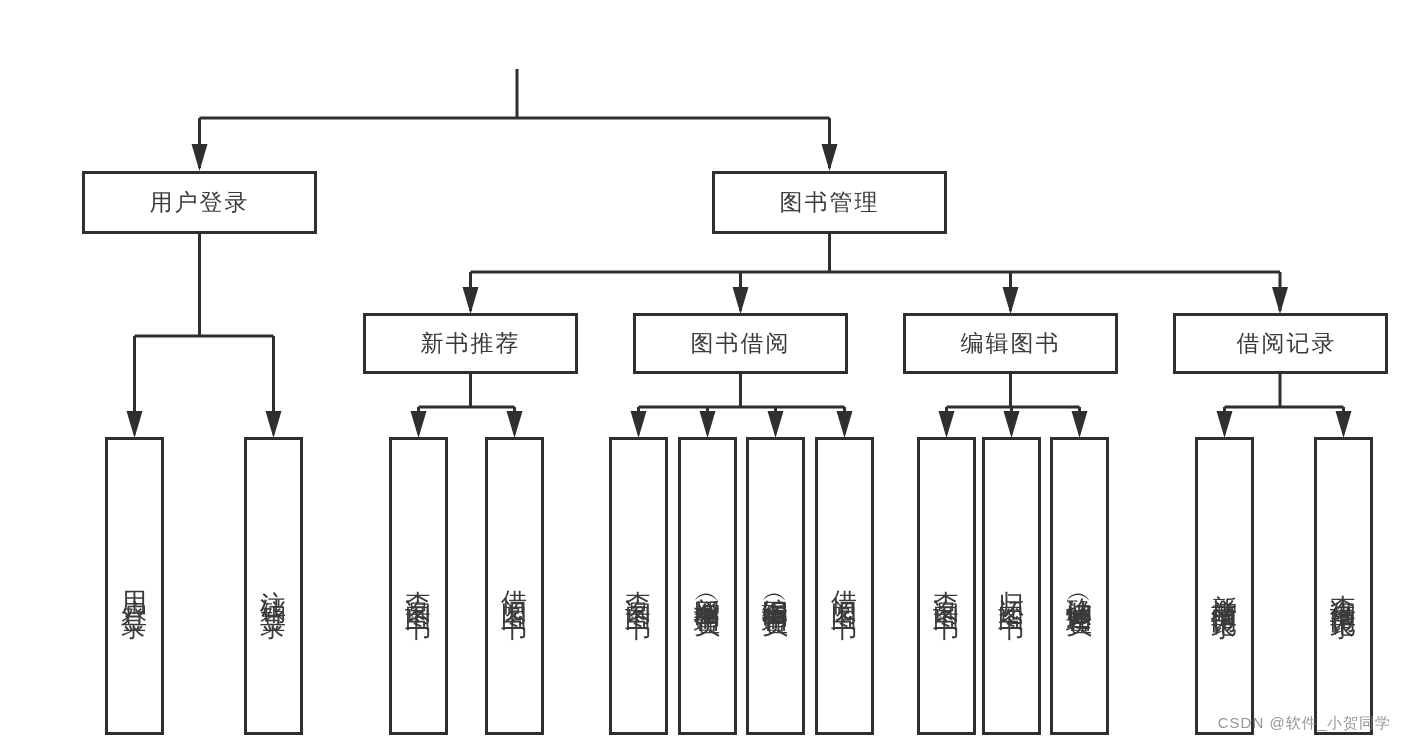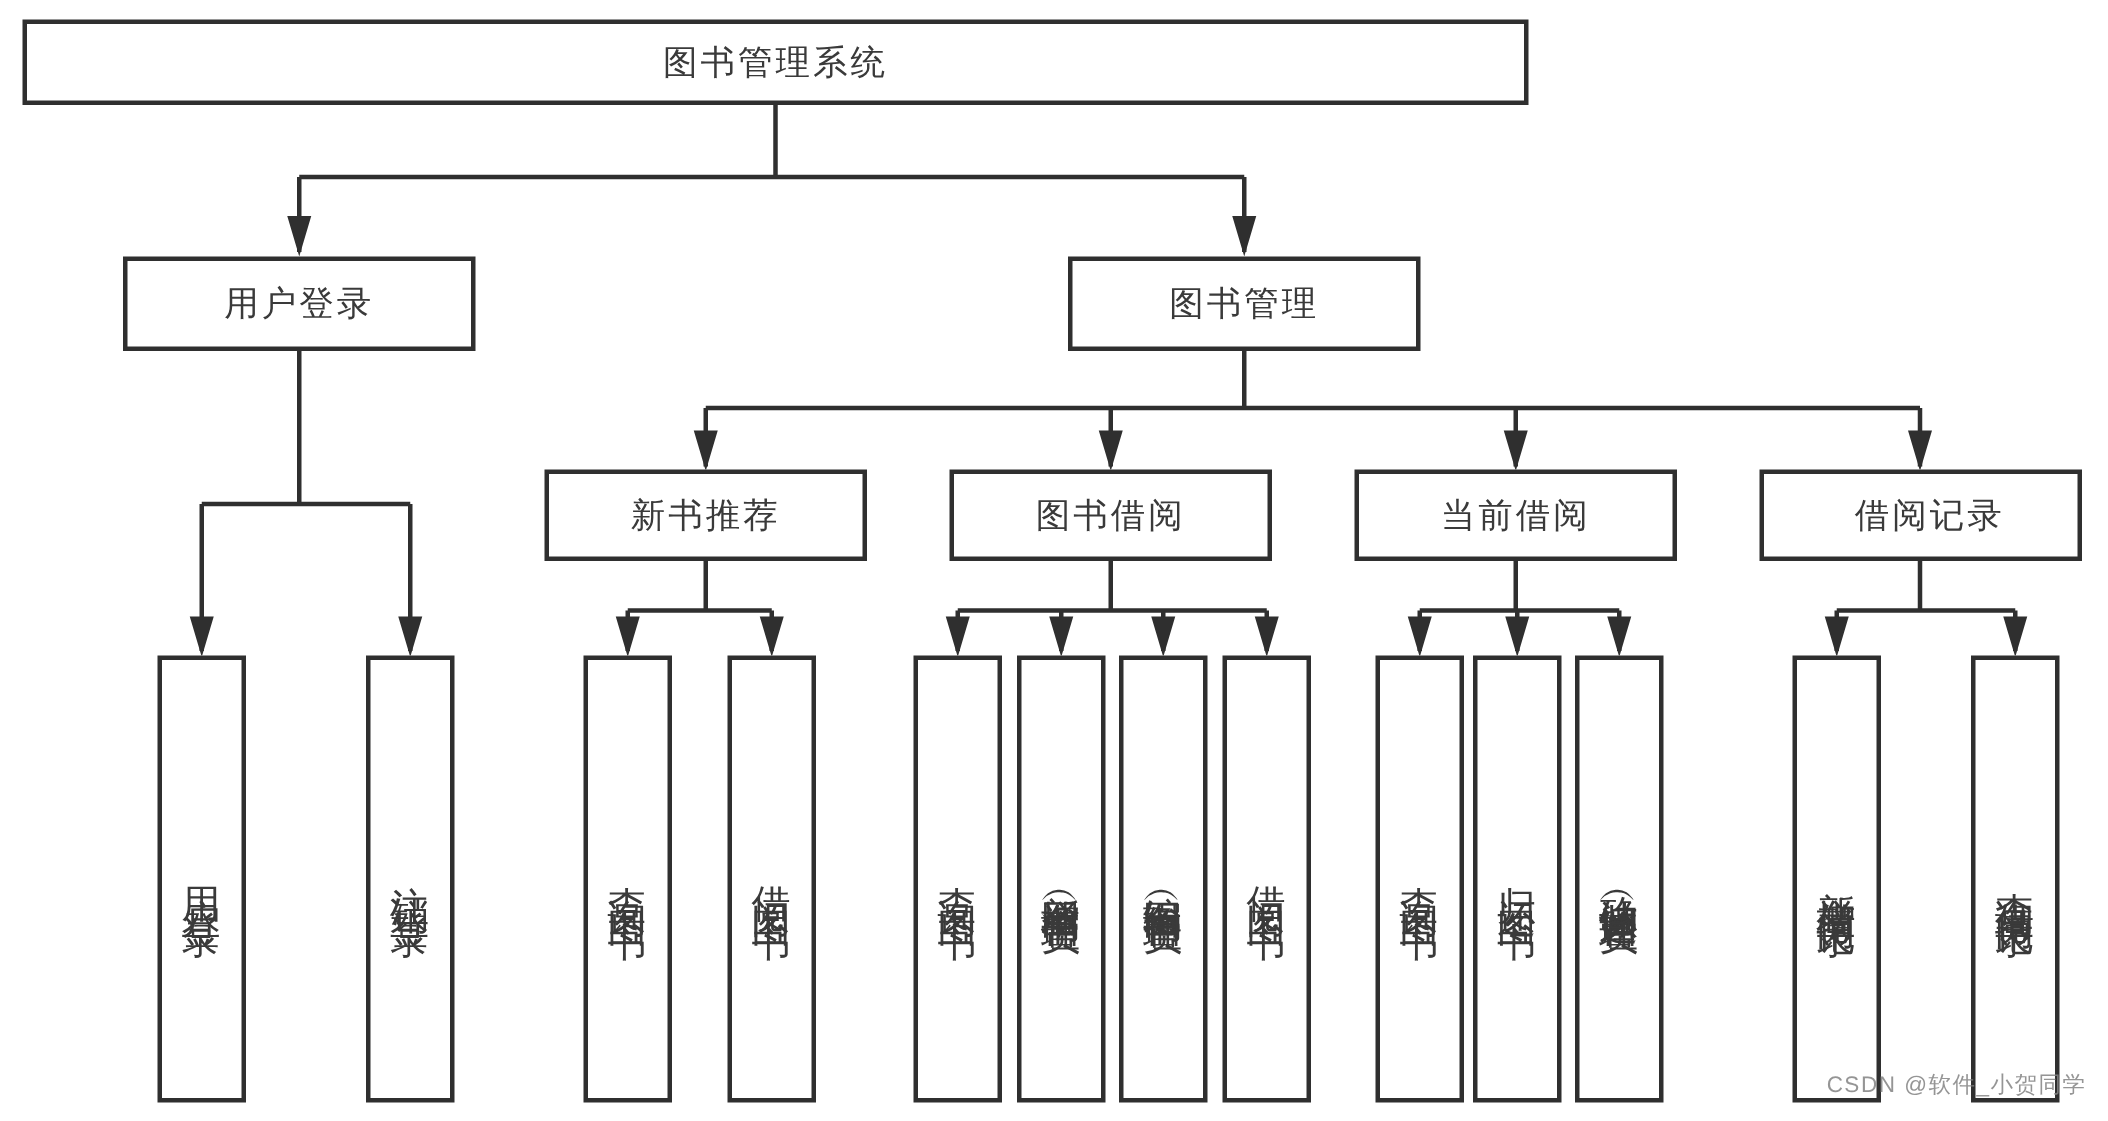--- a/index.html
+++ b/index.html
@@ -110,39 +110,36 @@
       M1010.5 314 l-8 -27 h16 z  M1280 314 l-8 -27 h16 z
       M134.5 438 l-8 -27 h16 z   M273.5 438 l-8 -27 h16 z
       M418.5 438 l-8 -27 h16 z   M514.5 438 l-8 -27 h16 z
       M638.5 438 l-8 -27 h16 z   M707.5 438 l-8 -27 h16 z
       M775.5 438 l-8 -27 h16 z   M844.5 438 l-8 -27 h16 z
       M946.5 438 l-8 -27 h16 z   M1011.5 438 l-8 -27 h16 z
       M1079.5 438 l-8 -27 h16 z  M1224.5 438 l-8 -27 h16 z
       M1343.5 438 l-8 -27 h16 z"></path>
   </svg>
 
-  <div class="box h-box root-box">
-    <span>图书管理系统</span>
-  </div>
 
   <div class="box h-box l1a">
     <span>用户登录</span>
   </div>
   <div class="box h-box l2 l2-1">
     <span>新书推荐</span>
   </div>
 
   <div class="box h-box l1b">
     <span>图书管理</span>
   </div>
   <div class="box h-box l2 l2-2">
     <span>图书借阅</span>
   </div>
   <div class="box h-box l2 l2-3">
-    <span>当前借阅</span>
+    <span>编辑图书</span>
   </div>
   <div class="box h-box l2 l2-4">
     <span>借阅记录</span>
   </div>
 
   <div class="box leaf lf-1">
     <span class="v-text" style="letter-spacing: 8px;">用户登录</span>
   </div>
   <div class="box leaf lf-2">
     <span class="v-text" style="letter-spacing: 8px;">注销登录</span>

